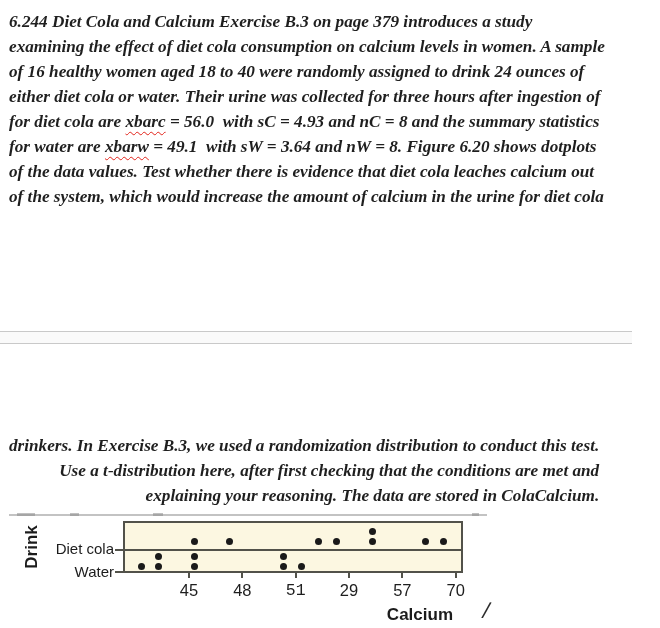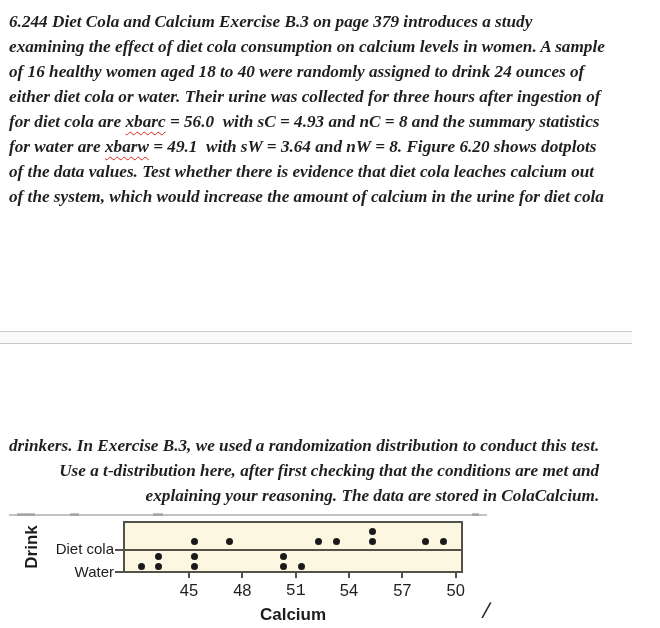--- a/index.html
+++ b/index.html
@@ -27,21 +27,21 @@
   .rowtick{position:absolute;left:115px;width:9px;height:2px;background:#52524a;}
   .rowtick-diet{top:33px;}
   .rowtick-water{top:55px;}
   .plot-box{position:absolute;left:123px;top:5px;width:340px;height:52px;box-sizing:border-box;
         background:#fcf7e1;border:2px solid #52524a;}
   .mid-line{position:absolute;left:0;right:0;top:26px;height:2px;background:#52524a;}
   .dot{position:absolute;width:7px;height:7px;border-radius:50%;background:#1a1a1a;}
   .x-axis{position:absolute;left:125px;top:57px;width:336px;height:50px;margin-left:48px;}
   .xtick{position:absolute;top:0;width:2px;height:5px;background:#52524a;}
   .xticklab{position:absolute;top:8px;width:36px;text-align:center;font-size:16.5px;color:#1e1e1e;}
-  .xlab{position:absolute;left:133px;top:89px;width:320px;text-align:center;
+  .xlab{position:absolute;left:133px;top:89px;width:320px;text-align:right;
         font-weight:bold;font-size:17px;}
   .cursor-mark{position:absolute;left:483px;top:600px;font-family:"Liberation Sans","DejaVu Sans",sans-serif;
         font-style:italic;font-size:22px;line-height:22px;color:#2b2b2b;transform:rotate(4deg);}
 </style>
 </head>
 <body>
 
 <div class="page">
 
   <div class="para para-top">
@@ -100,25 +100,25 @@
       </div>
 
     <div id="x-axis" class="x-axis">
         <div class="xtick" style="left: 15px;"></div>
         <div class="xticklab" style="left: -2px;">45</div>
         <div class="xtick" style="left: 68.3333px;"></div>
         <div class="xticklab" style="left: 51.3333px;">48</div>
         <div class="xtick" style="left: 121.667px;"></div>
         <div class="xticklab" style="left: 104.667px; font-family: Liberation Mono, monospace;">51</div>
         <div class="xtick" style="left: 175px;"></div>
-        <div class="xticklab" style="left: 158px;">54</div>
+        <div class="xticklab" style="left: 158px;">29</div>
         <div class="xtick" style="left: 228.333px;"></div>
         <div class="xticklab" style="left: 211.333px;">57</div>
         <div class="xtick" style="left: 281.667px;"></div>
-        <div class="xticklab" style="left: 264.667px;">50</div>
+        <div class="xticklab" style="left: 264.667px;">70</div>
       </div>
 
     <div class="xlab">Calcium</div>
   </div>
 
   <div class="cursor-mark">/</div>
 
 </div>
 
 </body></html>

